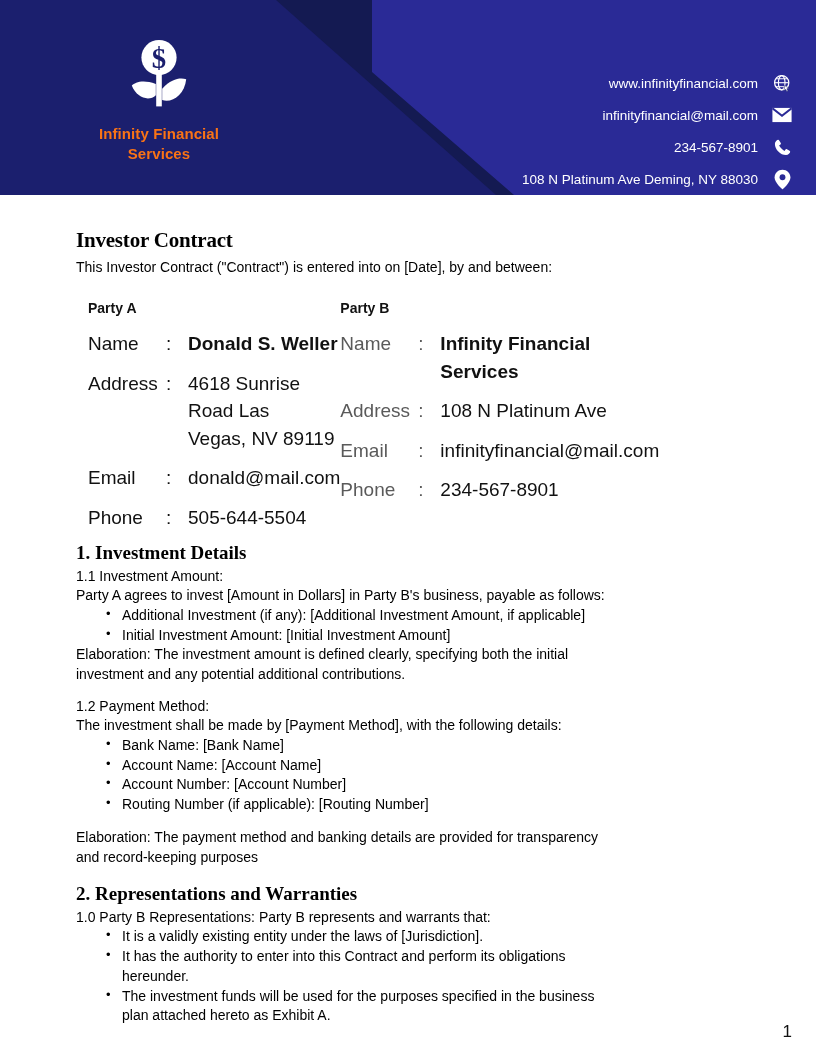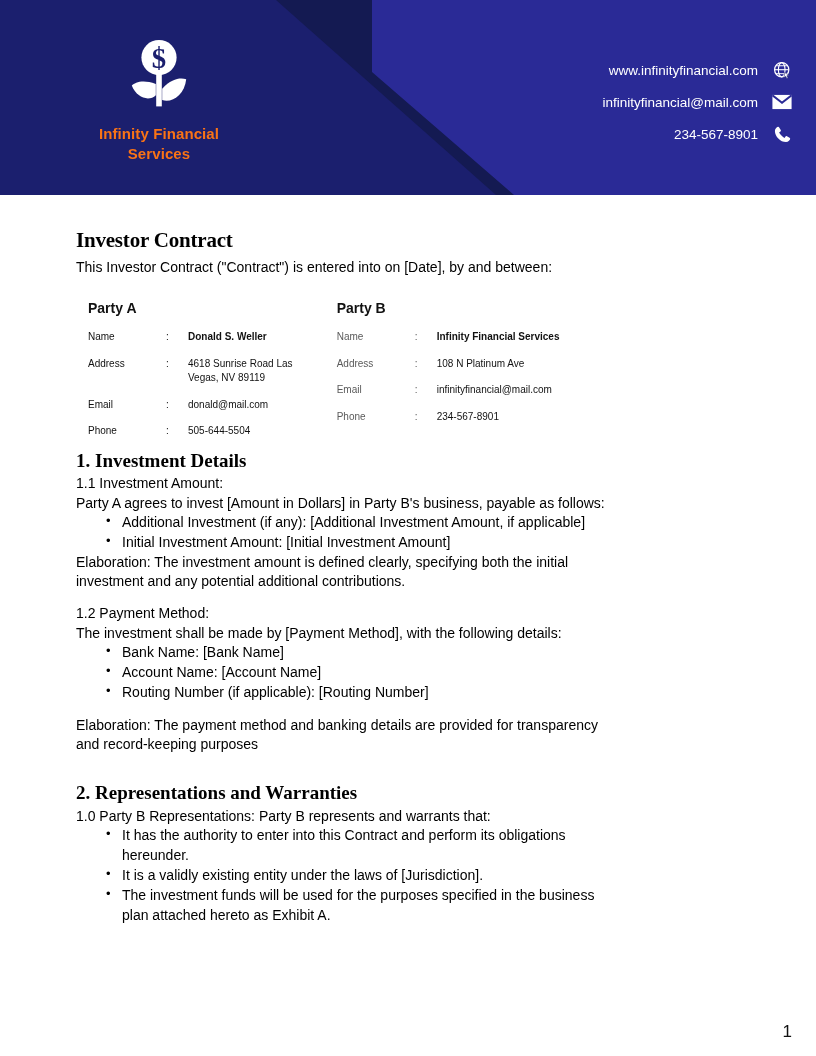--- a/index.html
+++ b/index.html
@@ -72,21 +72,21 @@
     color: #f97316;
     font-size: 15px;
     font-weight: bold;
     line-height: 1.35;
     letter-spacing: 0.1px;
   }
 
   .contact-block {
     position: absolute;
     right: 24px;
-    top: 58px;
+    top: 71px;
     z-index: 5;
     display: flex;
     flex-direction: column;
     gap: 8px;
   }
   .contact-row {
     display: flex;
     align-items: center;
     justify-content: flex-end;
     height: 24px;
@@ -141,21 +141,21 @@
     font-size: 14px;
     font-weight: bold;
     margin: 0 0 14px 12px;
     color: #111111;
   }
   .party-col.b .party-head { margin-left: 0px; }
   .prow {
     display: flex;
     align-items: flex-start;
     margin-bottom: 12px;
-    font-size: 10px;
+    font-size: 19px;
     line-height: 1.45;
   }
   .prow:last-child { margin-bottom: 0; }
   .plabel {
     width: 78px;
     flex: 0 0 78px;
     margin-left: 12px;
     color: #111111;
   }
   .party-col.b .plabel {
@@ -173,21 +173,21 @@
   .pvalue .l2 { display: block; }
 
   
   h2.section-title {
     font-family: "Liberation Serif", serif;
     font-size: 19px;
     font-weight: bold;
     margin: 11px 0 2px 0;
     line-height: 1.2;
   }
-  h2.section-title.sec2 { margin-top: 28px; }
+  h2.section-title.sec2 { margin-top: 16px; }
   .para {
     font-size: 14px;
     line-height: 1.38;
     margin: 0;
   }
   .para.gap { margin-top: 13px; }
   ul.blist {
     margin: 0;
     padding: 0 0 0 30px;
     list-style: none;
@@ -264,20 +264,29 @@
 
     <div class="contact-row">
       <span class="contact-text">234-567-8901</span>
       <span class="contact-icon">
         <svg width="19" height="19" viewBox="0 0 24 24">
           <path d="M6.6 2.3 C5.2 2.3 2.4 4.6 2.4 7.6 C2.4 14.6 9.4 21.6 16.4 21.6 C19.4 21.6 21.7 18.8 21.7 17.4 C21.7 16.9 21.4 16.5 20.9 16.2 L17.6 14.2 C16.9 13.8 16.2 14 15.8 14.6 L14.6 16.3 C12.3 15.2 8.8 11.7 7.7 9.4 L9.4 8.2 C10 7.8 10.2 7.1 9.8 6.4 L7.8 3.1 C7.5 2.6 7.1 2.3 6.6 2.3 Z" fill="#ffffff"></path>
         </svg>
       </span>
     </div>
 
+    <div class="contact-row">
+      <span class="contact-text">108 N Platinum Ave Deming, NY 88030</span>
+      <span class="contact-icon">
+        <svg width="17" height="21" viewBox="0 0 18 22">
+          <path d="M9 0.6 C4.3 0.6 0.6 4.3 0.6 9 C0.6 14.6 9 21.6 9 21.6 C9 21.6 17.4 14.6 17.4 9 C17.4 4.3 13.7 0.6 9 0.6 Z" fill="#ffffff"></path>
+          <circle cx="9" cy="8.6" r="3.1" fill="#2a2a96"></circle>
+        </svg>
+      </span>
+    </div>
 
   </div>
 </div>
 
 <div class="page-body">
 
   <h1 class="doc-title">Investor Contract</h1>
   <p class="intro-line">This Investor Contract ("Contract") is entered into on [Date], by and between:</p>
 
   <div class="parties">
@@ -353,27 +362,28 @@
     <li>Additional Investment (if any): [Additional Investment Amount, if applicable]</li>
     <li>Initial Investment Amount: [Initial Investment Amount]</li>
   </ul>
   <p class="para">Elaboration: The investment amount is defined clearly, specifying both the initial investment and any potential additional contributions.</p>
 
   <p class="para gap">1.2 Payment Method:</p>
   <p class="para">The investment shall be made by [Payment Method], with the following details:</p>
   <ul class="blist">
     <li>Bank Name: [Bank Name]</li>
     <li>Account Name: [Account Name]</li>
+    <li>Account Number: [Account Number]</li>
     <li>Routing Number (if applicable): [Routing Number]</li>
   </ul>
   <p class="para gap">Elaboration: The payment method and banking details are provided for transparency and record-keeping purposes</p>
 
   <h2 class="section-title sec2">2. Representations and Warranties</h2>
   <p class="para">1.0 Party B Representations: Party B represents and warrants that:</p>
   <ul class="blist">
+    <li>It is a validly existing entity under the laws of [Jurisdiction].</li>
     <li>It has the authority to enter into this Contract and perform its obligations hereunder.</li>
-    <li>It is a validly existing entity under the laws of [Jurisdiction].</li>
     <li>The investment funds will be used for the purposes specified in the business plan attached hereto as Exhibit A.</li>
   </ul>
 
 </div>
 
 <div class="page-number">1</div>
 
 </body></html>

